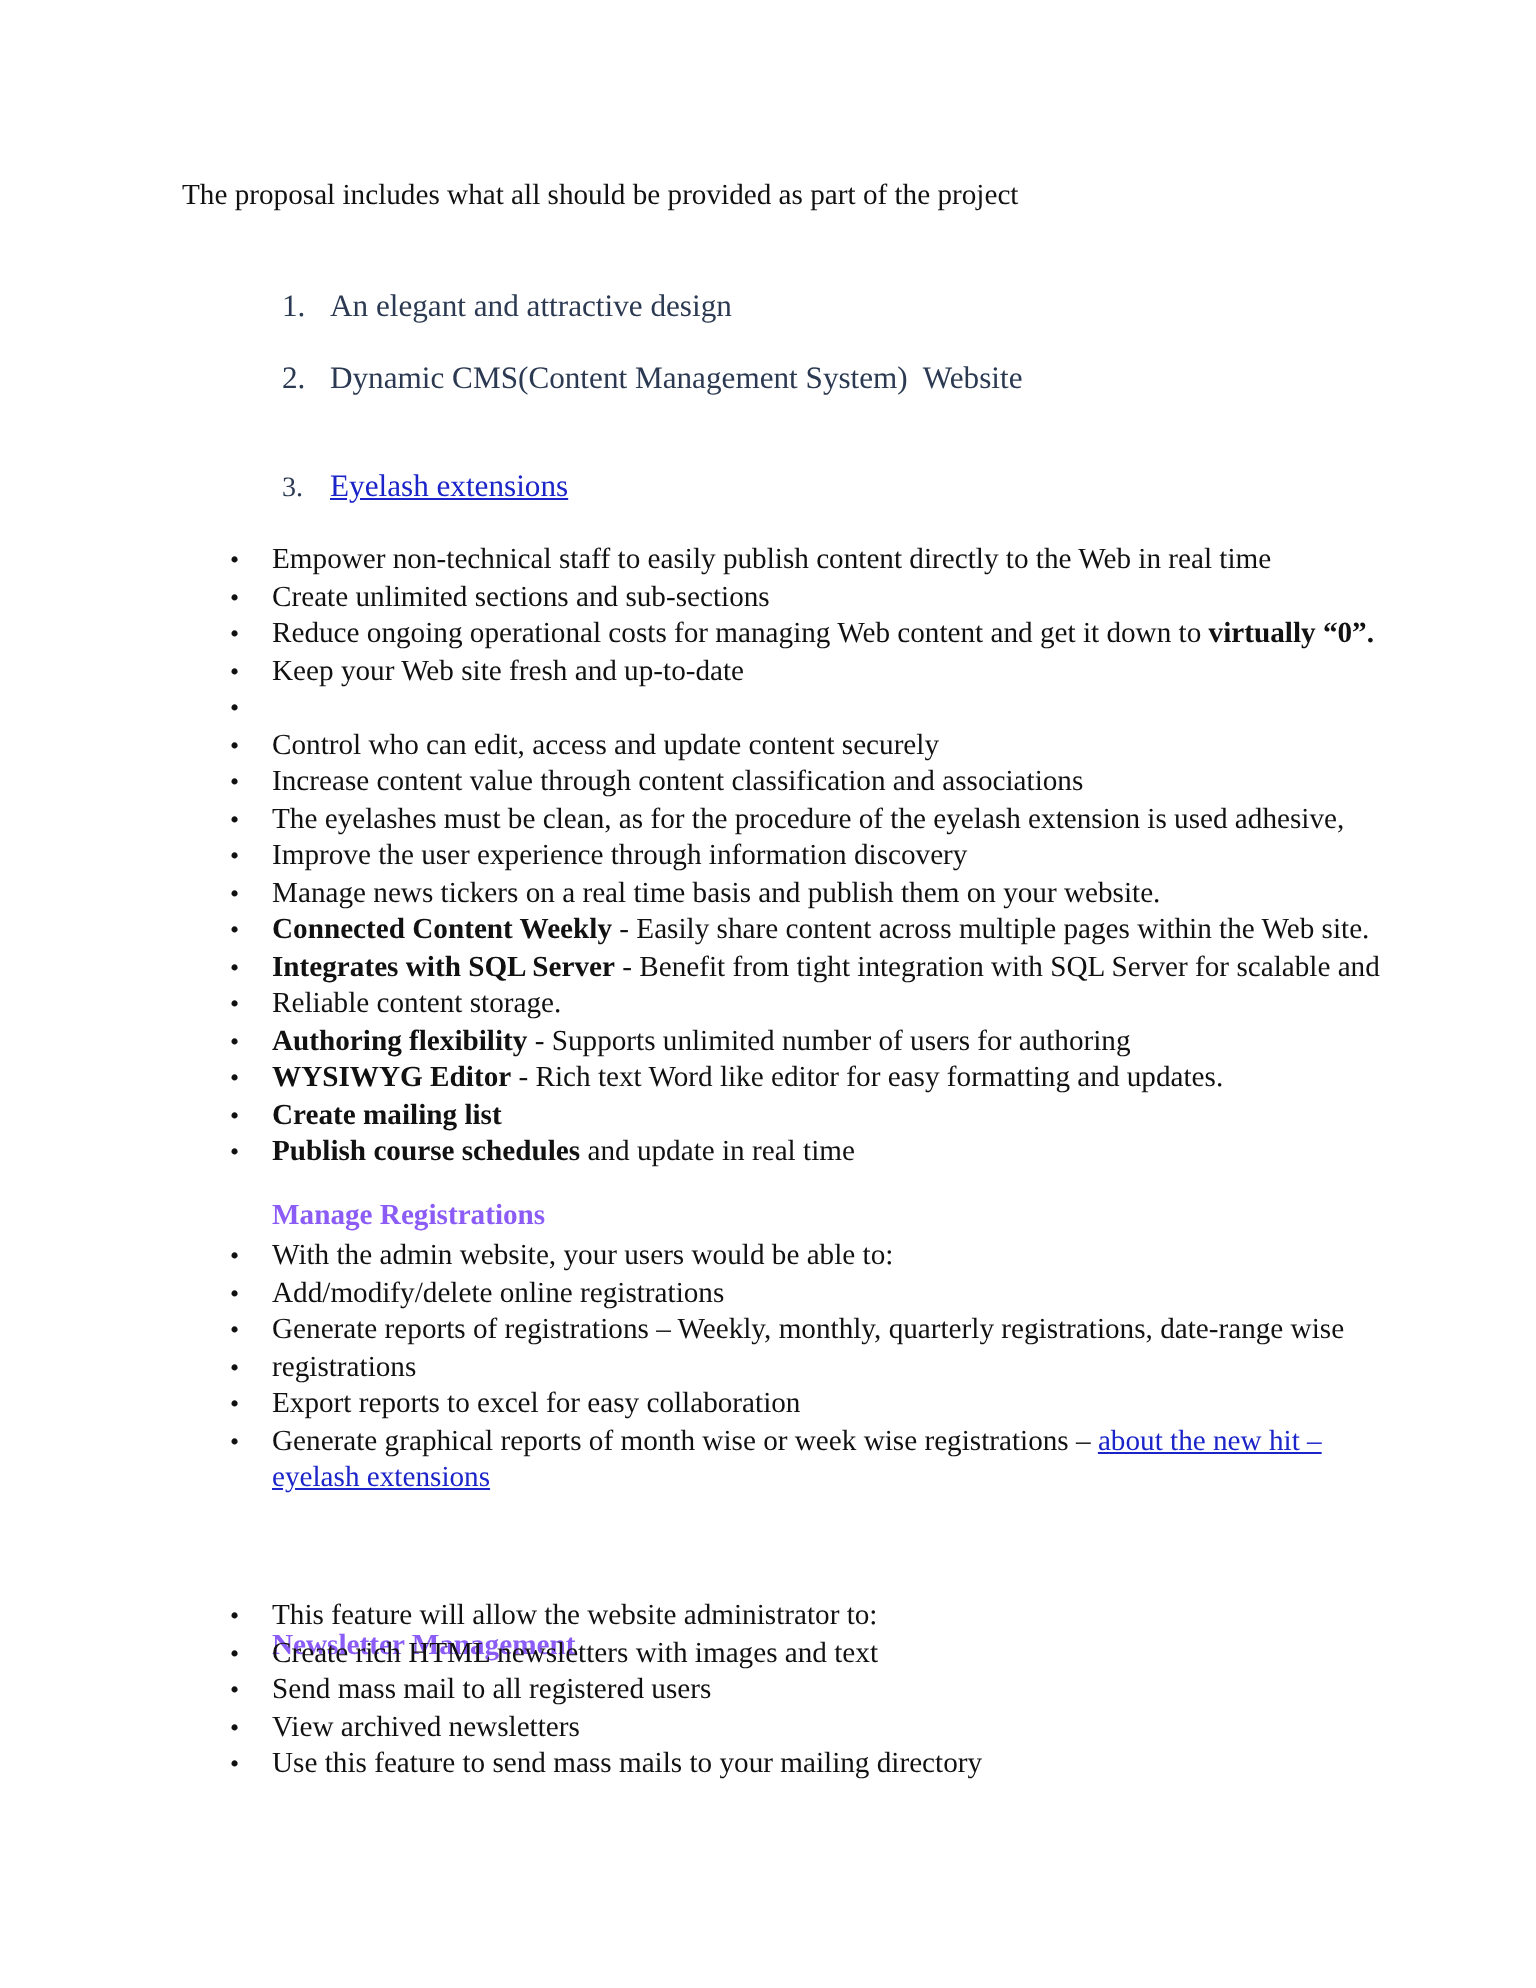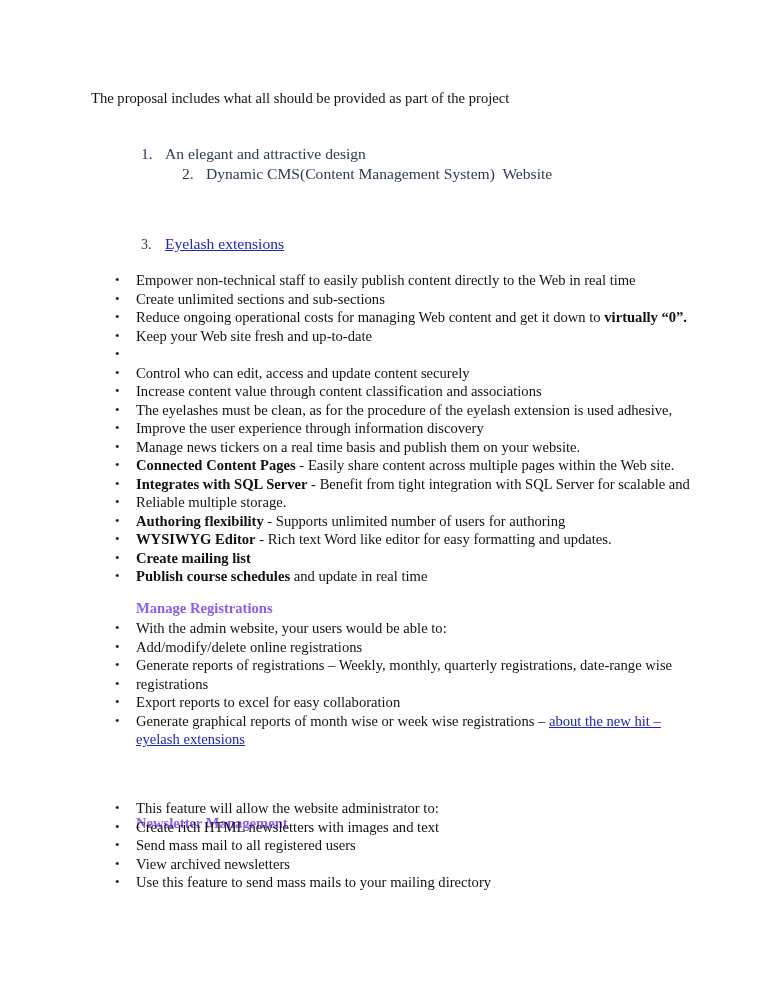--- a/index.html
+++ b/index.html
@@ -82,41 +82,41 @@
 </head>
 <body>
 
 <div class="page">
 
   <div class="intro">The proposal includes what all should be provided as part of the project</div>
 
   <div class="numbered" style="top:144px;">
     <span class="num">1.</span><span>An elegant and attractive design</span>
   </div>
-  <div class="numbered" style="top:164px;margin-left:41px;">
+  <div class="numbered" style="top:180px;">
     <span class="num">2.</span><span style="white-space:pre;">Dynamic CMS(Content Management System)  Website</span>
   </div>
   <div class="numbered" style="top:234px;">
     <span class="num small">3.</span><a class="link">Eyelash extensions</a>
   </div>
 
   <ul class="blist" style="top:271px;">
     <li><span class="bullet">•</span><span>Empower non-technical staff to easily publish content directly to the Web in real time</span></li>
     <li><span class="bullet">•</span><span>Create unlimited sections and sub-sections</span></li>
     <li><span class="bullet">•</span><span style="white-space:pre;">Reduce ongoing operational costs for managing Web content and get it down to </span><span class="b">virtually “0”.</span></li>
     <li><span class="bullet">•</span><span>Keep your Web site fresh and up-to-date</span></li>
     <li><span class="bullet">•</span></li>
     <li><span class="bullet">•</span><span>Control who can edit, access and update content securely</span></li>
     <li><span class="bullet">•</span><span>Increase content value through content classification and associations</span></li>
     <li><span class="bullet">•</span><span>The eyelashes must be clean, as for the procedure of the eyelash extension is used adhesive,</span></li>
     <li><span class="bullet">•</span><span>Improve the user experience through information discovery</span></li>
     <li><span class="bullet">•</span><span>Manage news tickers on a real time basis and publish them on your website.</span></li>
-    <li><span class="bullet">•</span><span class="b">Connected Content Pages</span><span style="white-space:pre;"> - Easily share content across multiple pages within the Web site.</span></li>
+    <li><span class="bullet">•</span><span class="b">Connected Content Weekly</span><span style="white-space:pre;"> - Easily share content across multiple pages within the Web site.</span></li>
     <li><span class="bullet">•</span><span class="b">Integrates with SQL Server</span><span style="white-space:pre;"> - Benefit from tight integration with SQL Server for scalable and</span></li>
-    <li><span class="bullet">•</span><span>Reliable multiple storage.</span></li>
+    <li><span class="bullet">•</span><span>Reliable content storage.</span></li>
     <li><span class="bullet">•</span><span class="b">Authoring flexibility</span><span style="white-space:pre;margin-top:12px;"> - Supports unlimited number of users for authoring</span></li>
     <li><span class="bullet">•</span><span class="b">WYSIWYG Editor</span><span style="white-space:pre;"> - Rich text Word like editor for easy formatting and updates.</span></li>
     <li><span class="bullet">•</span><span class="b">Create mailing list</span></li>
     <li><span class="bullet">•</span><span class="b">Publish course schedules</span><span style="white-space:pre;"> and update in real time</span></li>
   </ul>
 
   <div class="section-heading" style="top:600px;">Manage Registrations</div>
   <ul class="blist" style="top:619px;">
     <li><span class="bullet">•</span><span>With the admin website, your users would be able to:</span></li>
     <li><span class="bullet">•</span><span>Add/modify/delete online registrations</span></li>

